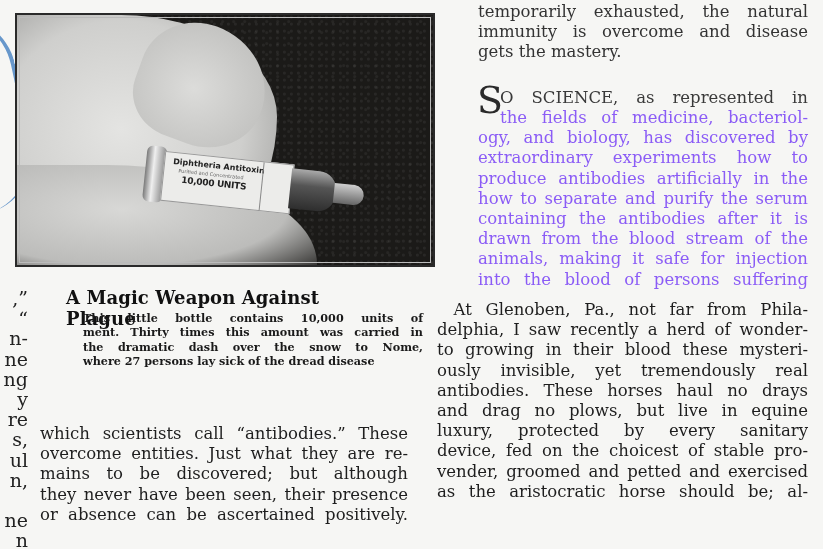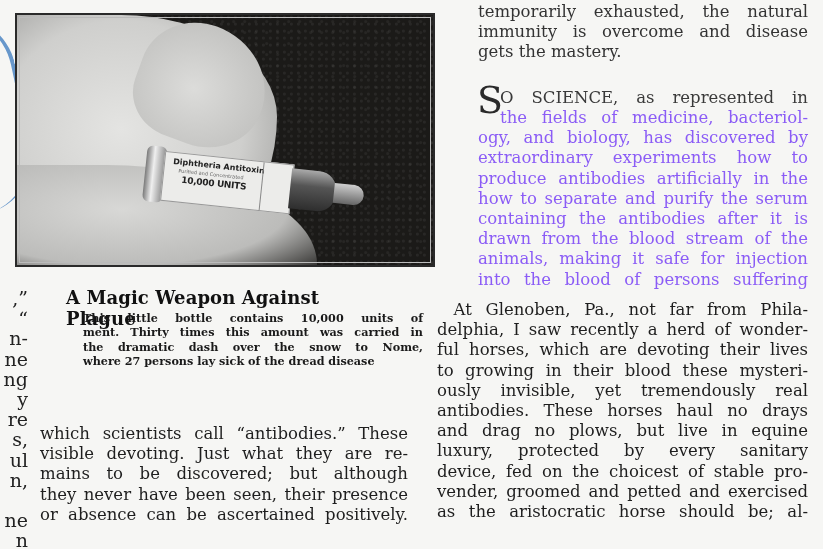--- a/index.html
+++ b/index.html
@@ -159,21 +159,21 @@
   <div class="caption-title">A Magic Weapon Against Plague</div>
   <div class="caption-body">
     <span class="ln">This little bottle contains 10,000 units of</span>
     <span class="ln">ment. Thirty times this amount was carried in</span>
     <span class="ln">the dramatic dash over the snow to Nome,</span>
     <span class="ln last">where 27 persons lay sick of the dread disease</span>
   </div>
 
   <div class="col left-body">
     <span class="ln">which scientists call “antibodies.” These</span>
-    <span class="ln">visible devoting. Just what they are re-</span>
+    <span class="ln">overcome entities. Just what they are re-</span>
     <span class="ln">mains to be discovered; but although</span>
     <span class="ln">they never have been seen, their presence</span>
     <span class="ln">or absence can be ascertained positively.</span>
   </div>
 
   <div class="col right-top">
     <span class="ln">temporarily exhausted, the natural</span>
     <span class="ln">immunity is overcome and disease</span>
     <span class="ln last">gets the mastery.</span>
   </div>
@@ -188,21 +188,20 @@
     <span class="ln">how to separate and purify the serum</span>
     <span class="ln">containing the antibodies after it is</span>
     <span class="ln">drawn from the blood stream of the</span>
     <span class="ln">animals, making it safe for injection</span>
     <span class="ln">into the blood of persons suffering</span>
   </div>
 
   <div class="col right-glen">
     <span class="ln"> At Glenoben, Pa., not far from Phila-</span>
     <span class="ln">delphia, I saw recently a herd of wonder-</span>
-    <span class="ln">ful horses, which are devoting their lives</span>
     <span class="ln">to growing in their blood these mysteri-</span>
     <span class="ln">ously invisible, yet tremendously real</span>
     <span class="ln">antibodies. These horses haul no drays</span>
     <span class="ln">and drag no plows, but live in equine</span>
     <span class="ln">luxury, protected by every sanitary</span>
     <span class="ln">device, fed on the choicest of stable pro-</span>
     <span class="ln">vender, groomed and petted and exercised</span>
     <span class="ln">as the aristocratic horse should be; al-</span>
   </div>
 

